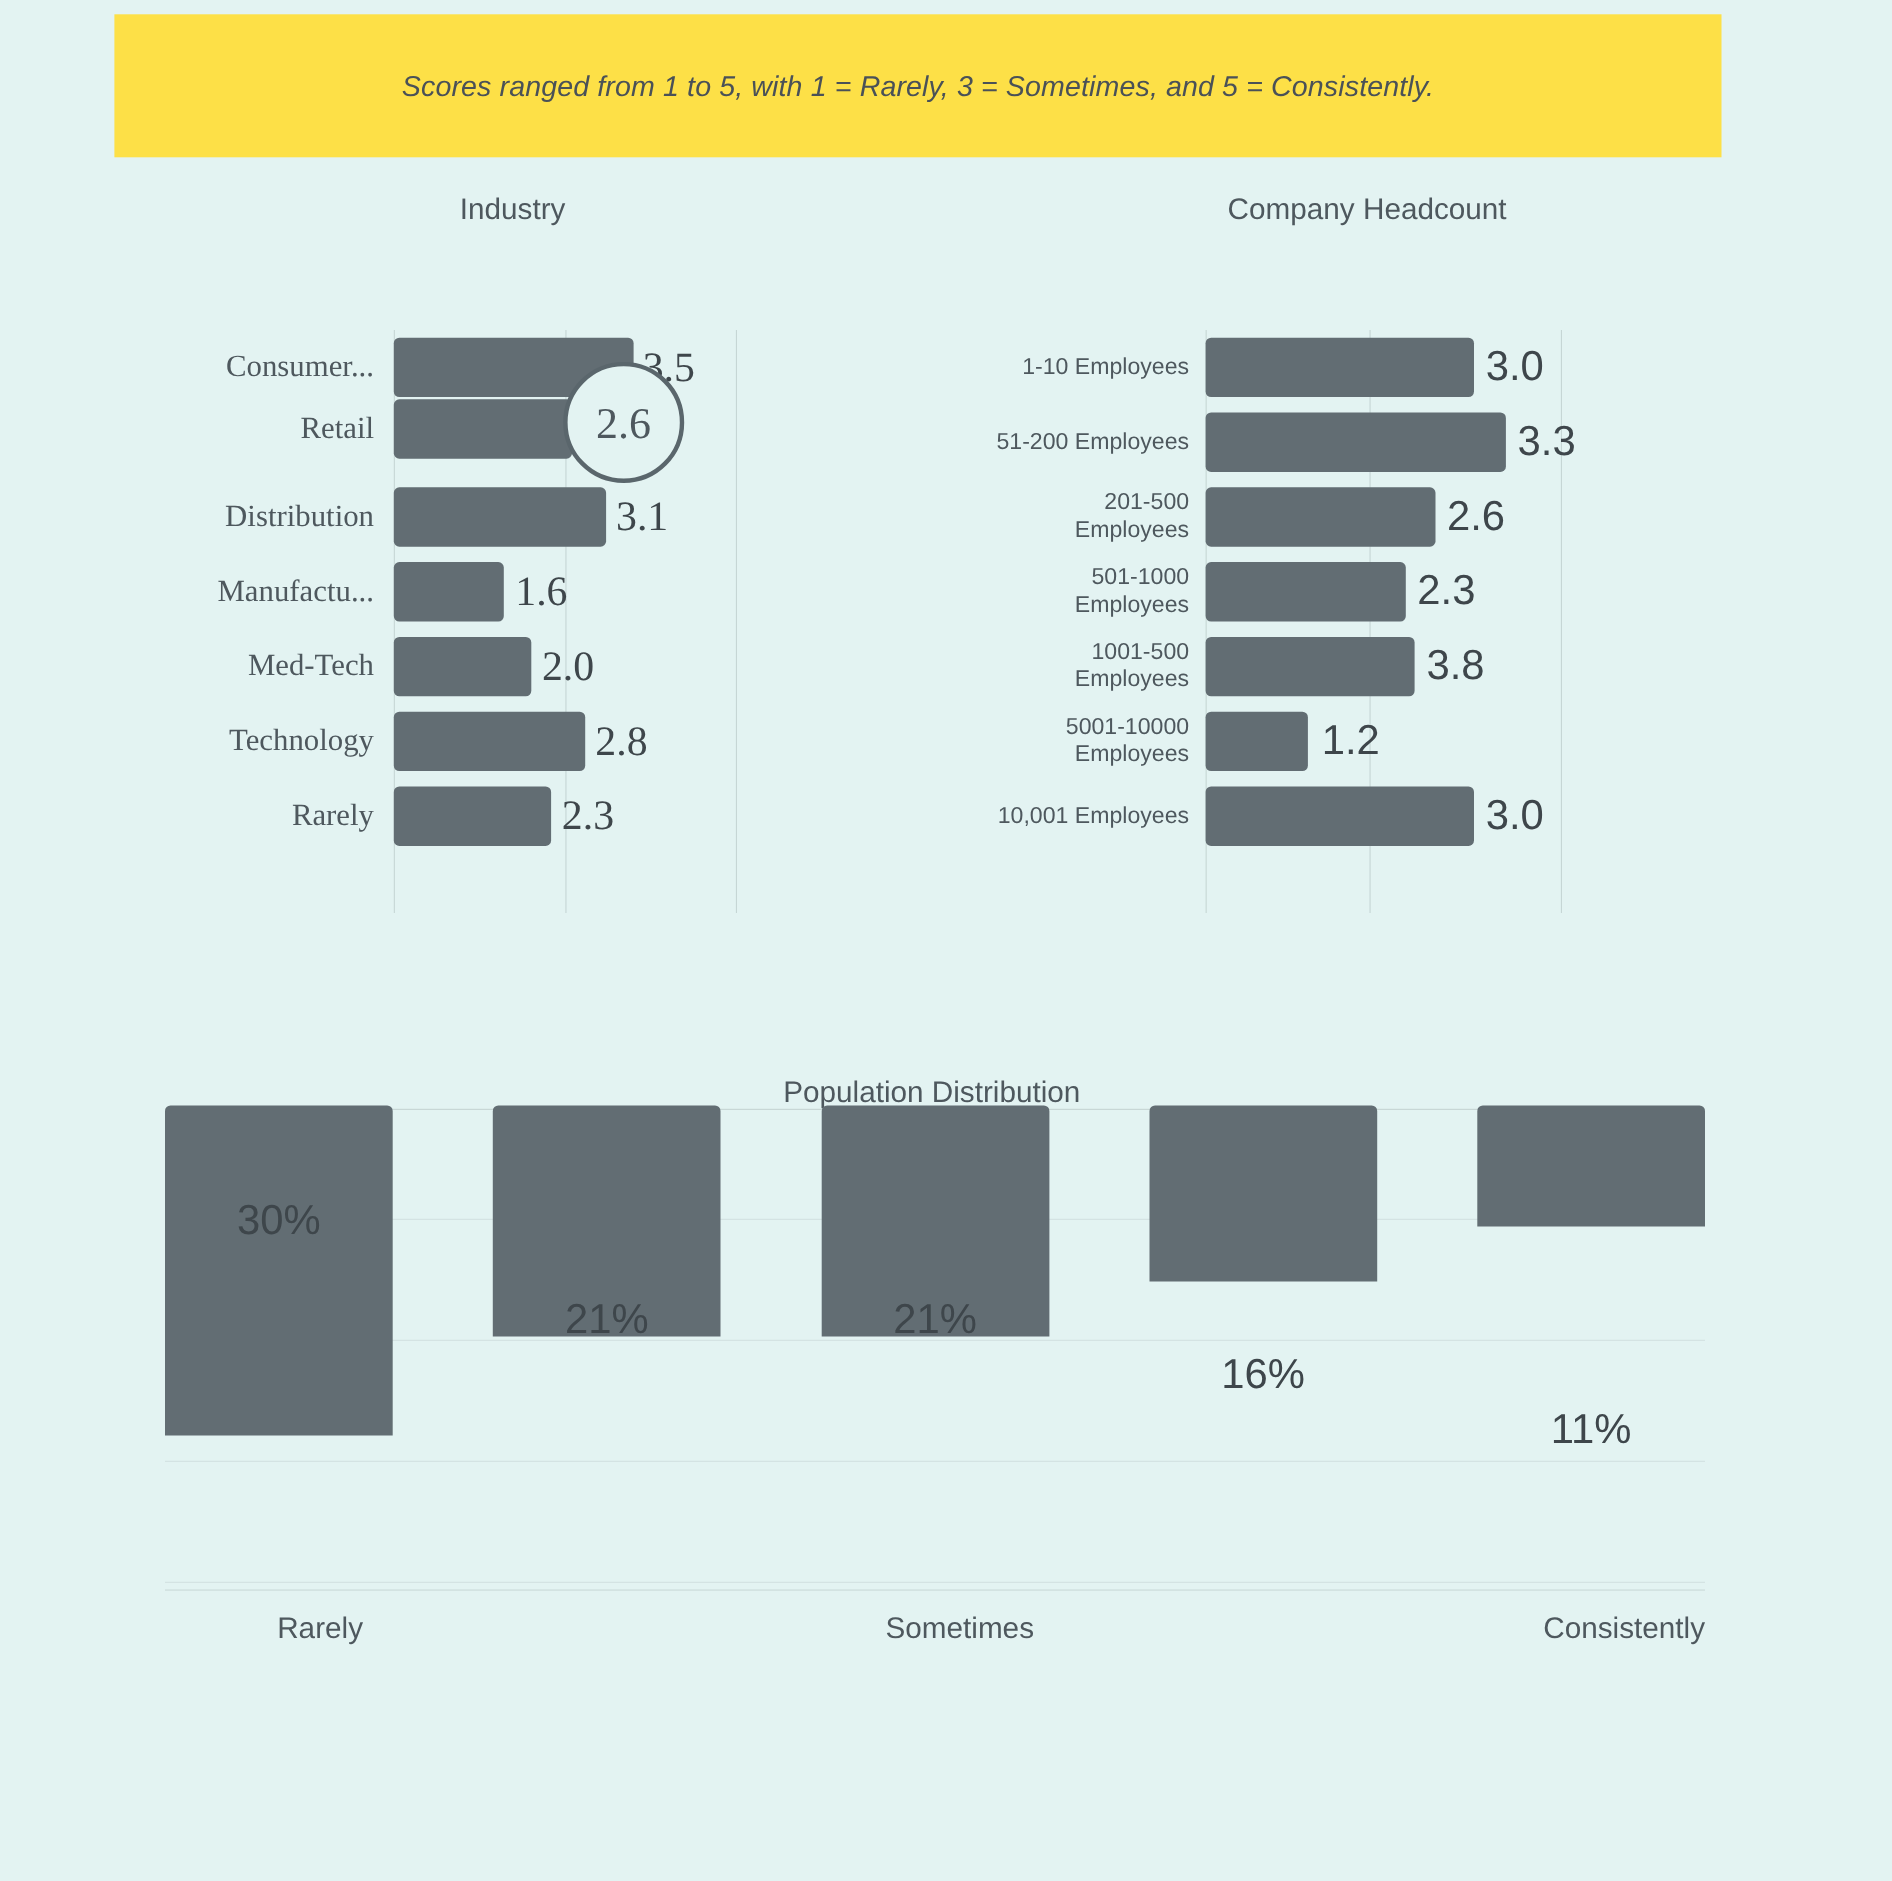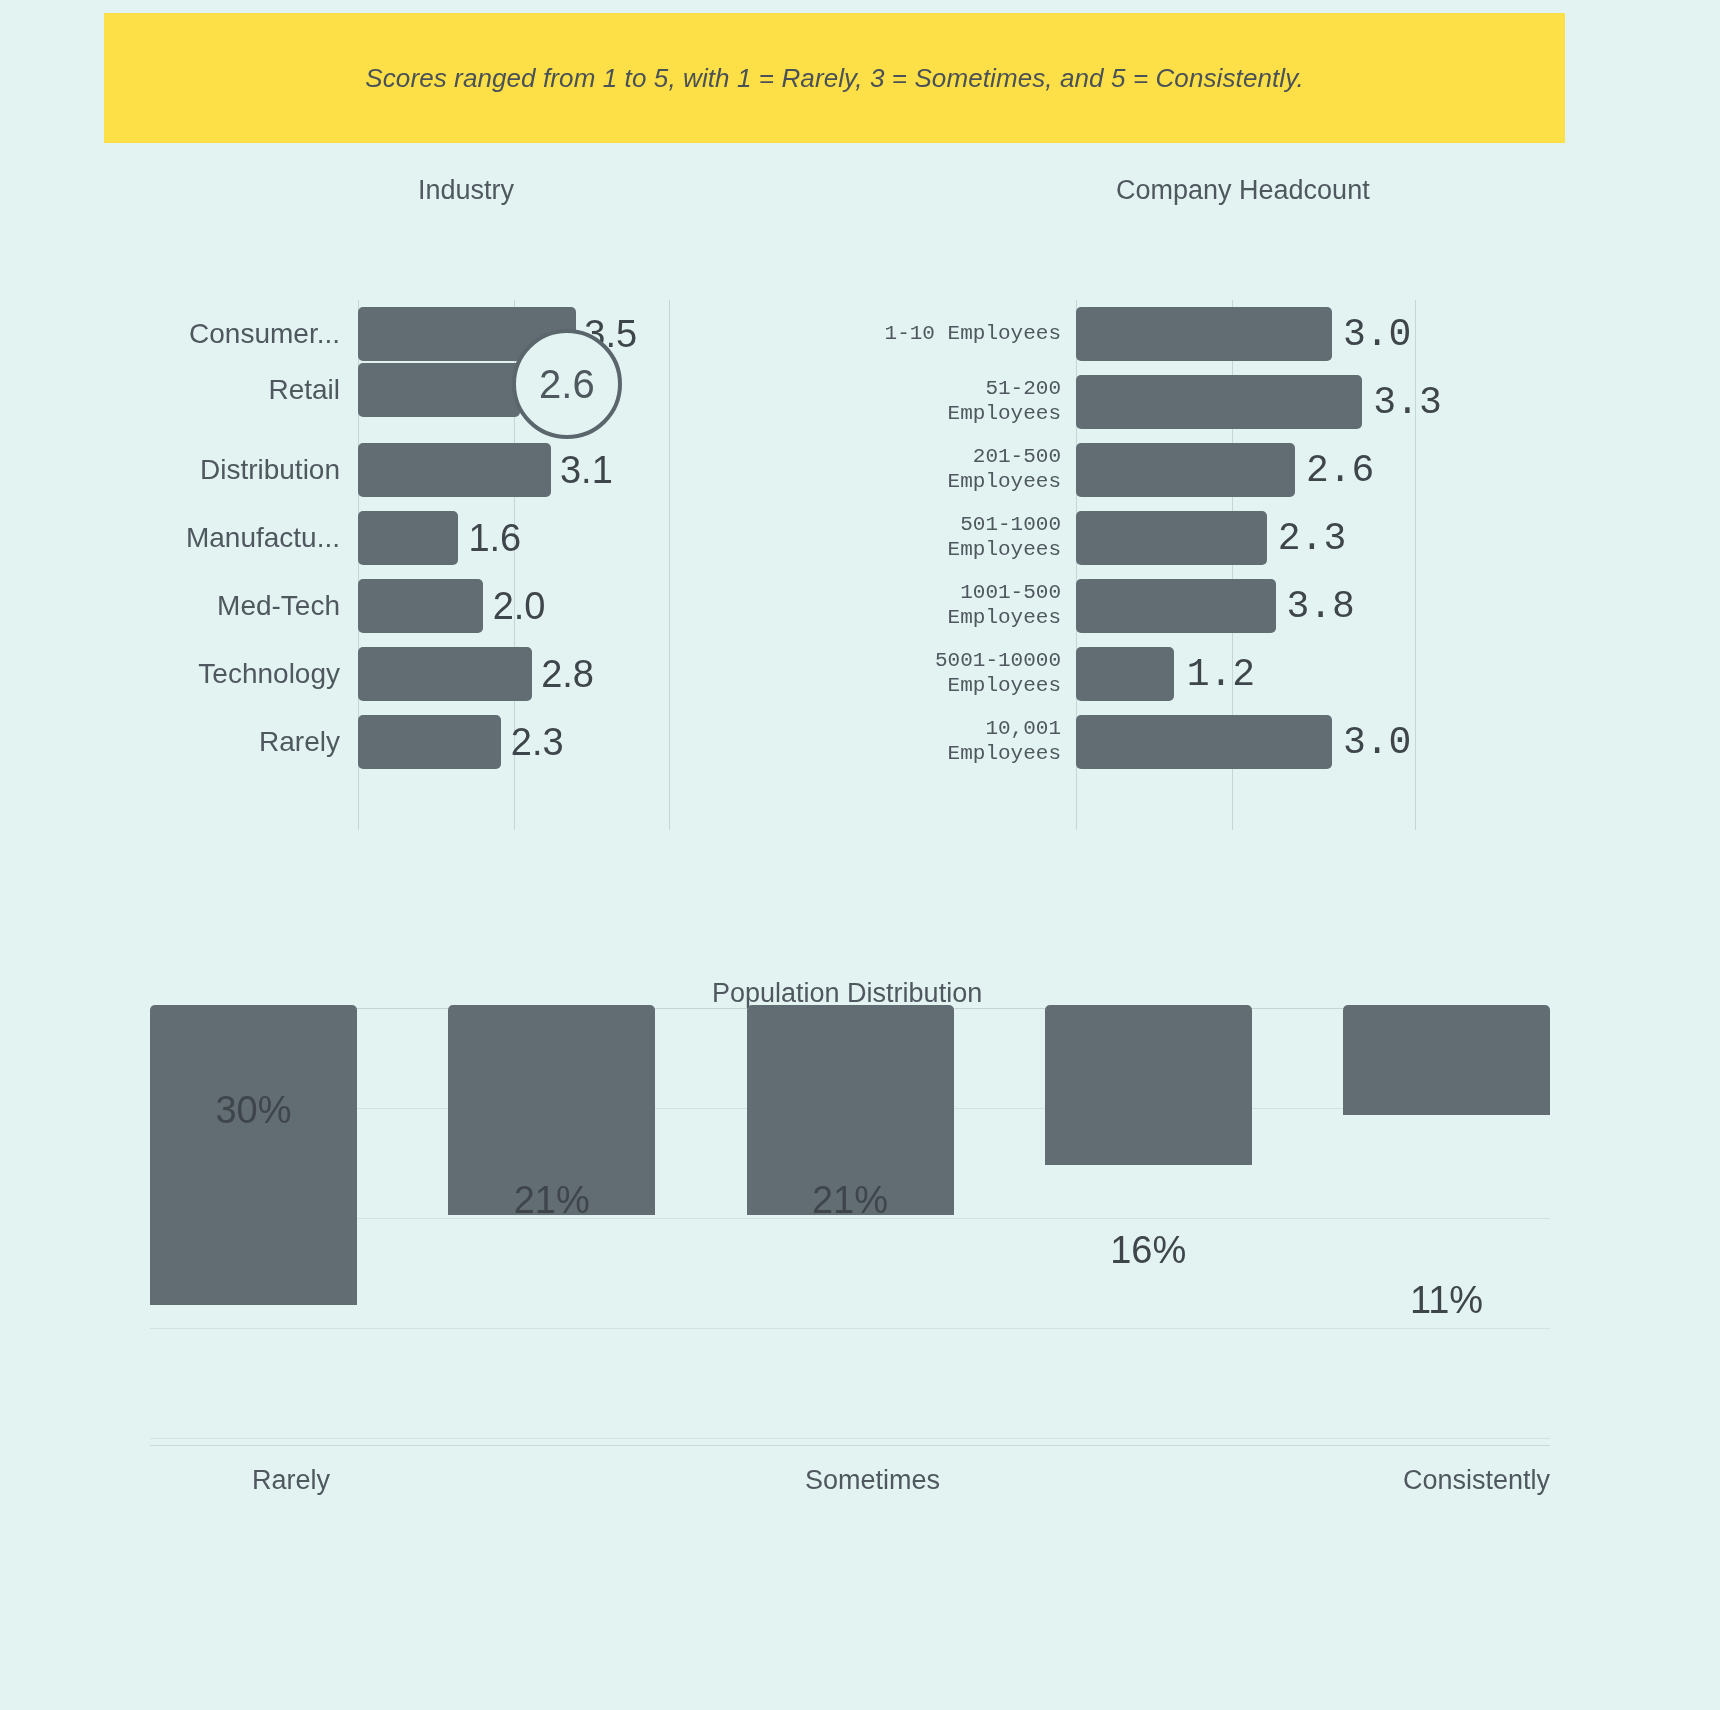--- a/index.html
+++ b/index.html
@@ -45,30 +45,30 @@
     white-space: nowrap;
   }
   #industry-title   { left: 418px;  top: 175px; }
   #headcount-title  { left: 1116px; top: 175px; }
   #population-title { left: 712px;  top: 978px; }
 
   
   .hbar-chart {
     position: absolute;
   }
-  #industry-chart  { left: 150px;  top: 300px; width: 620px; height: 530px; }
+  #industry-chart  { left: 150px;  top: 300px; width: 620px; height: 530px; font-family: Liberation Serif, serif; }
   #headcount-chart { left: 880px;  top: 300px; width: 670px; height: 530px; }
 
   .hbar-plot {
     position: absolute;
     top: 0;
     bottom: 0;
   }
   #industry-chart .hbar-plot  { left: 208px; right: 50px; }
-  #headcount-chart .hbar-plot { left: 196px; right: 40px; font-family: Liberation Mono, monospace; }
+  #headcount-chart .hbar-plot { left: 216px; right: 40px; }
 
   .vgrid {
     position: absolute;
     top: 0;
     bottom: 0;
     width: 1px;
     background: #c6d6d5;
   }
 
   .hbar-row {

